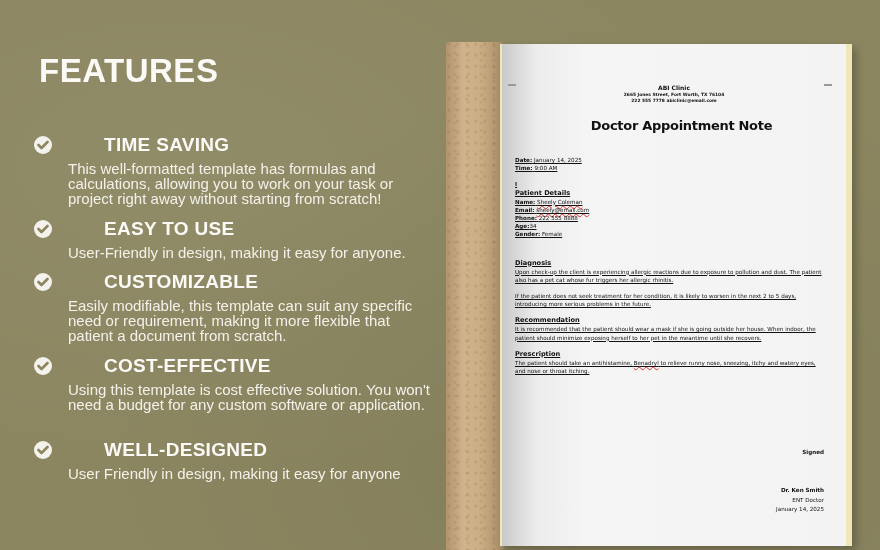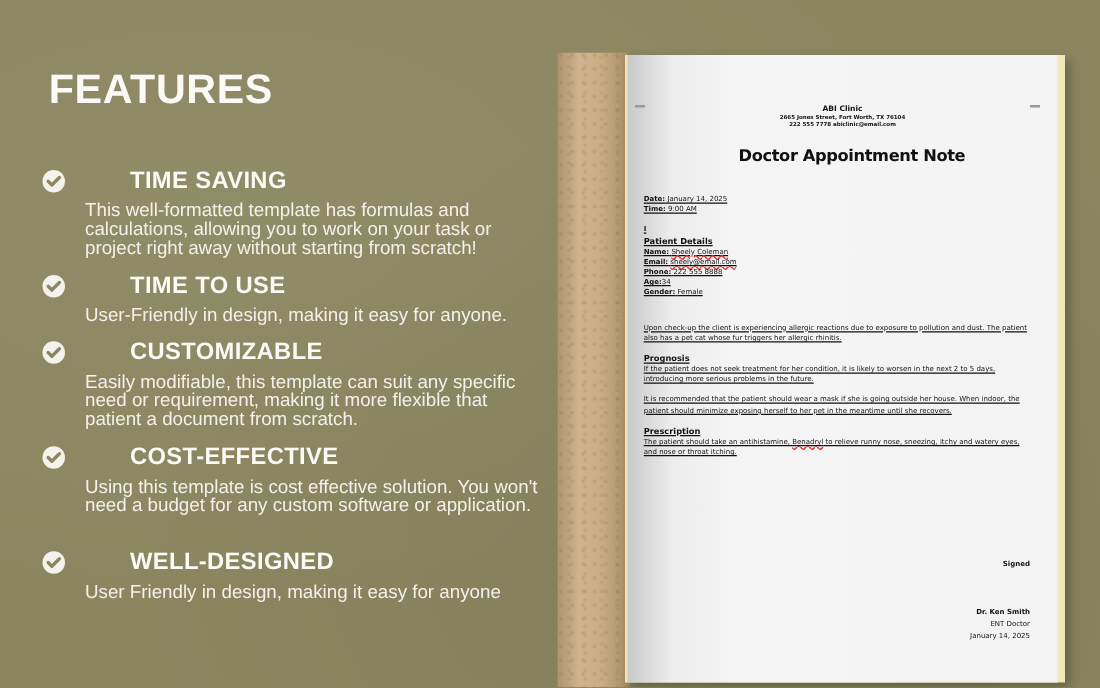--- a/index.html
+++ b/index.html
@@ -98,21 +98,21 @@
     <div class="ftitle">TIME SAVING</div>
     <div class="fdesc">This well-formatted template has formulas and calculations, allowing you to work on your task or project right away without starting from scratch!</div>
   </div>
 
   <div class="feature" style="top:218px;">
     <span class="check">
         <svg width="12" height="10" viewBox="0 0 12 10">
           <path d="M1.5 5 L4.5 8 L10.5 2" stroke="#8b8660" stroke-width="2.6" fill="none" stroke-linecap="round" stroke-linejoin="round"></path>
         </svg>
       </span>
-    <div class="ftitle">TIME TO USE</div>
+    <div class="ftitle">EASY TO USE</div>
     <div class="fdesc">User-Friendly in design, making it easy for anyone.</div>
   </div>
 
   <div class="feature" style="top:271px;">
     <span class="check">
         <svg width="12" height="10" viewBox="0 0 12 10">
           <path d="M1.5 5 L4.5 8 L10.5 2" stroke="#8b8660" stroke-width="2.6" fill="none" stroke-linecap="round" stroke-linejoin="round"></path>
         </svg>
       </span>
     <div class="ftitle">CUSTOMIZABLE</div>
@@ -161,25 +161,26 @@
     <div class="gap"></div>
     <div><b>I</b></div>
     <div class="sec-title">Patient Details</div>
     <div><b>Name:</b> <span class="wavy">Sheely Coleman</span></div>
     <div><b>Email:</b> <span class="wavy">sheely@email.com</span></div>
     <div><b>Phone:</b> <span>222 555 8888</span></div>
     <div><b>Age:</b><span>34</span></div>
     <div><b>Gender:</b> <span>Female</span></div>
     <div class="gap-lg"></div>
 
+    <div class="sec-title">Diagnosis</div>
     <div>Upon check-up the client is experiencing allergic reactions due to exposure to pollution and dust. The patient also has a pet cat whose fur triggers her allergic rhinitis.</div>
     <div class="gap"></div>
-    <div class="sec-title">Prognosis</div>
     <div>If the patient does not seek treatment for her condition, it is likely to worsen in the next 2 to 5 days, introducing more serious problems in the future.</div>
     <div class="gap"></div>
+    <div class="sec-title">Recommendation</div>
     <div>It is recommended that the patient should wear a mask if she is going outside her house. When indoor, the patient should minimize exposing herself to her pet in the meantime until she recovers.</div>
     <div class="gap"></div>
     <div class="sec-title">Prescription</div>
     <div><span>The patient should take an antihistamine, </span><span class="wavy">Benadryl</span><span> to relieve runny nose, sneezing, itchy and watery eyes, and nose or throat itching.</span></div>
   </div>
 
   <div class="sig" style="top:404px;"><b>Signed</b></div>
 
   <div class="sig" style="top:442px;">
     <div><b>Dr. Ken Smith</b></div>

